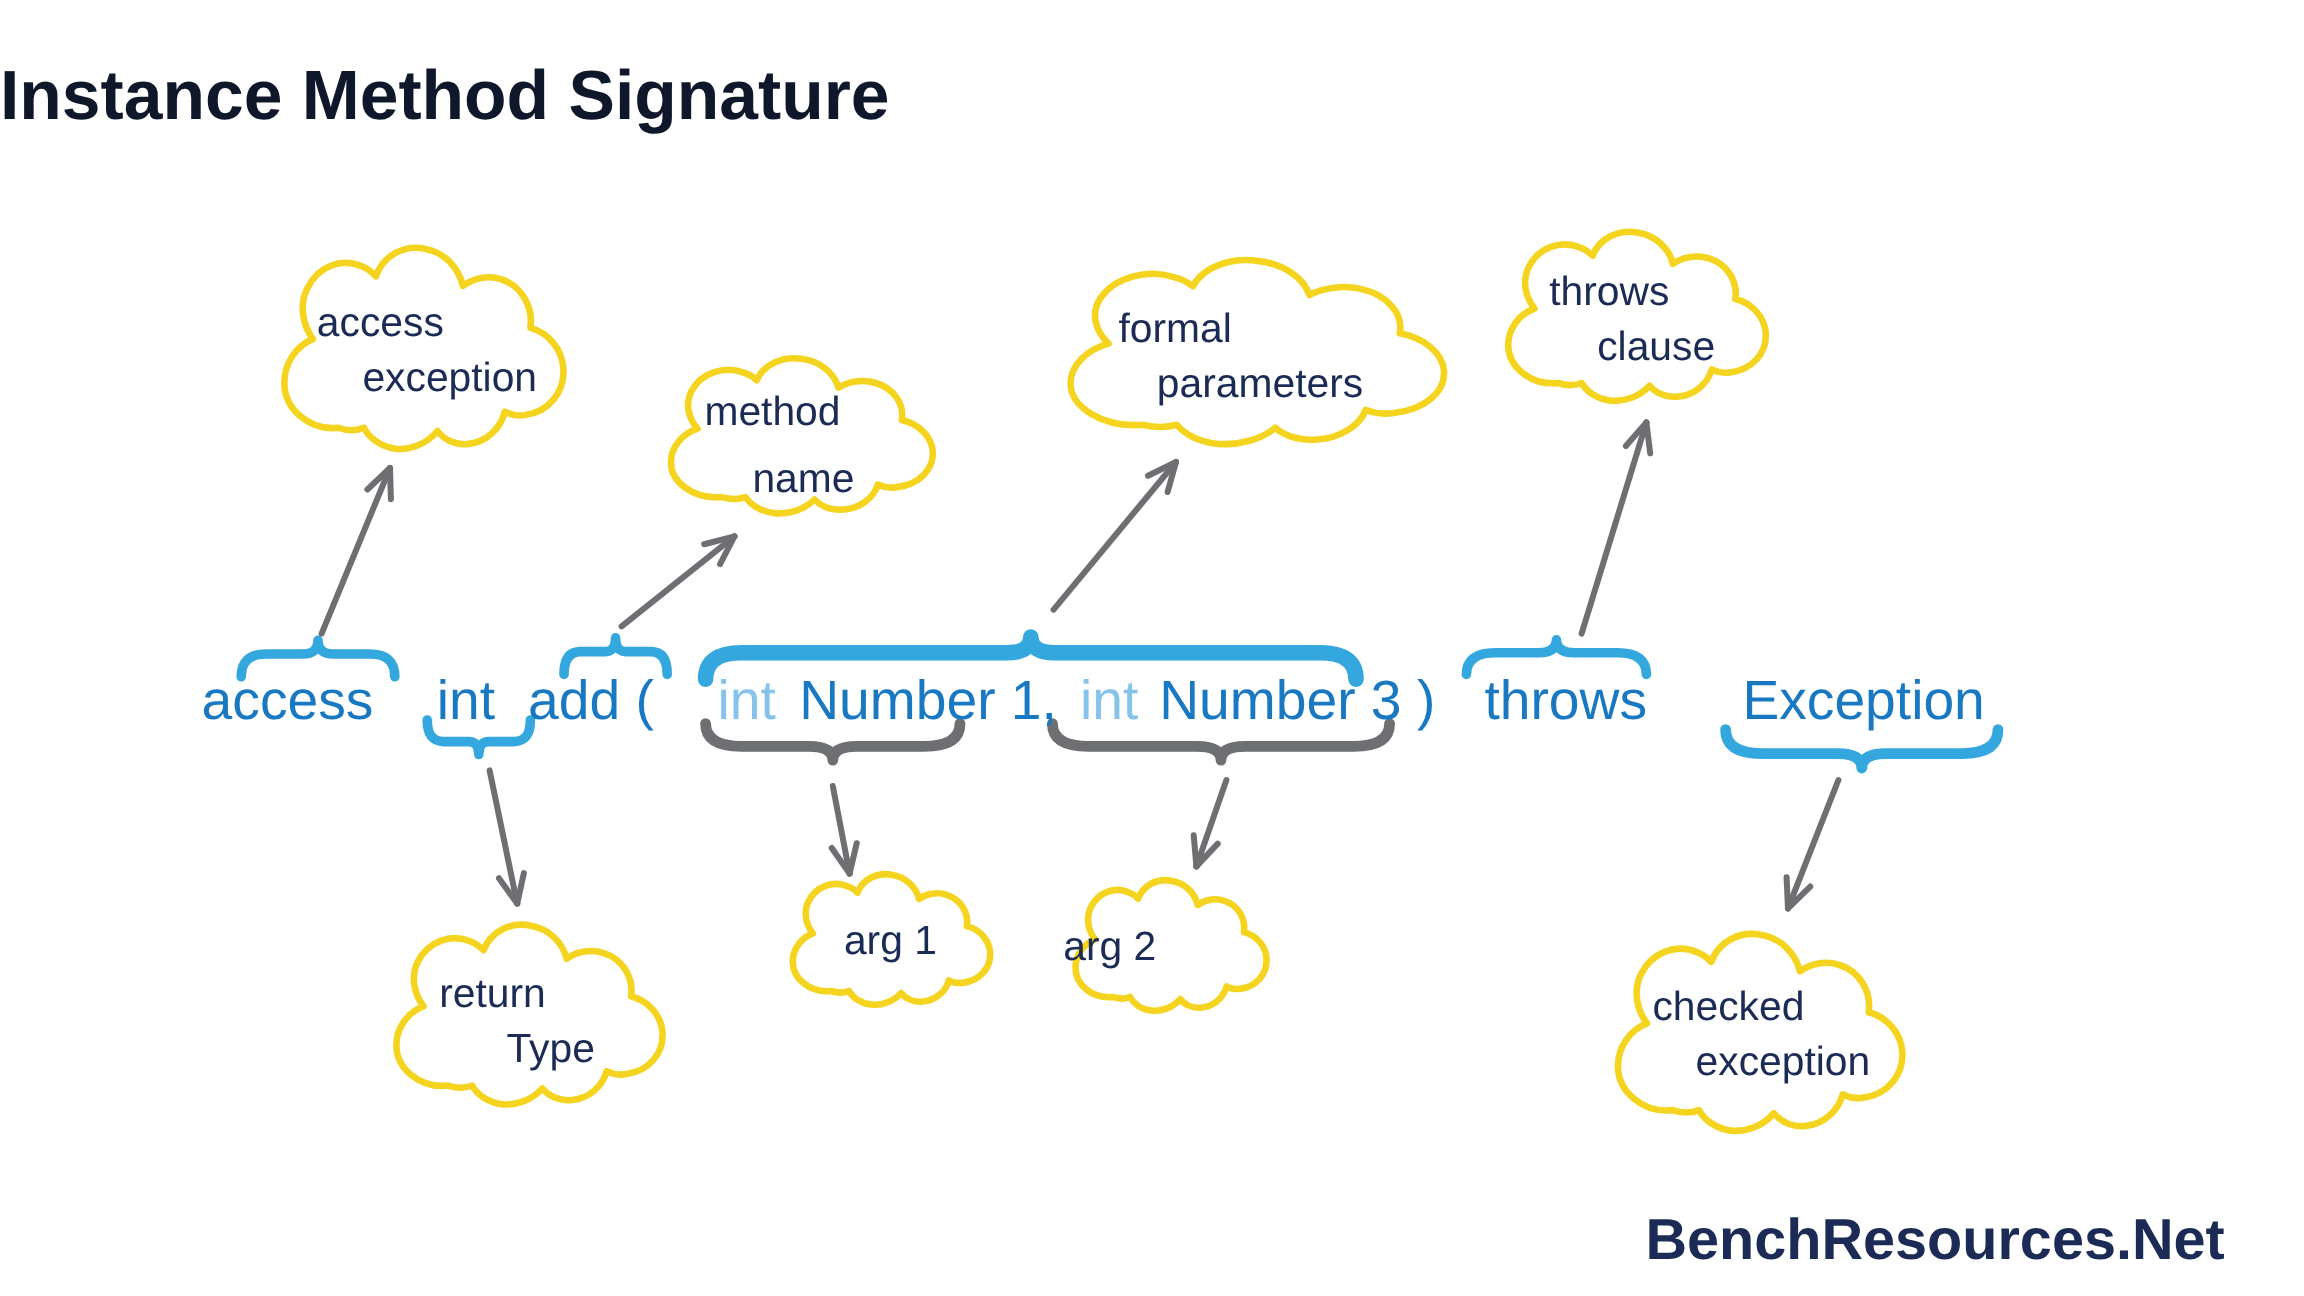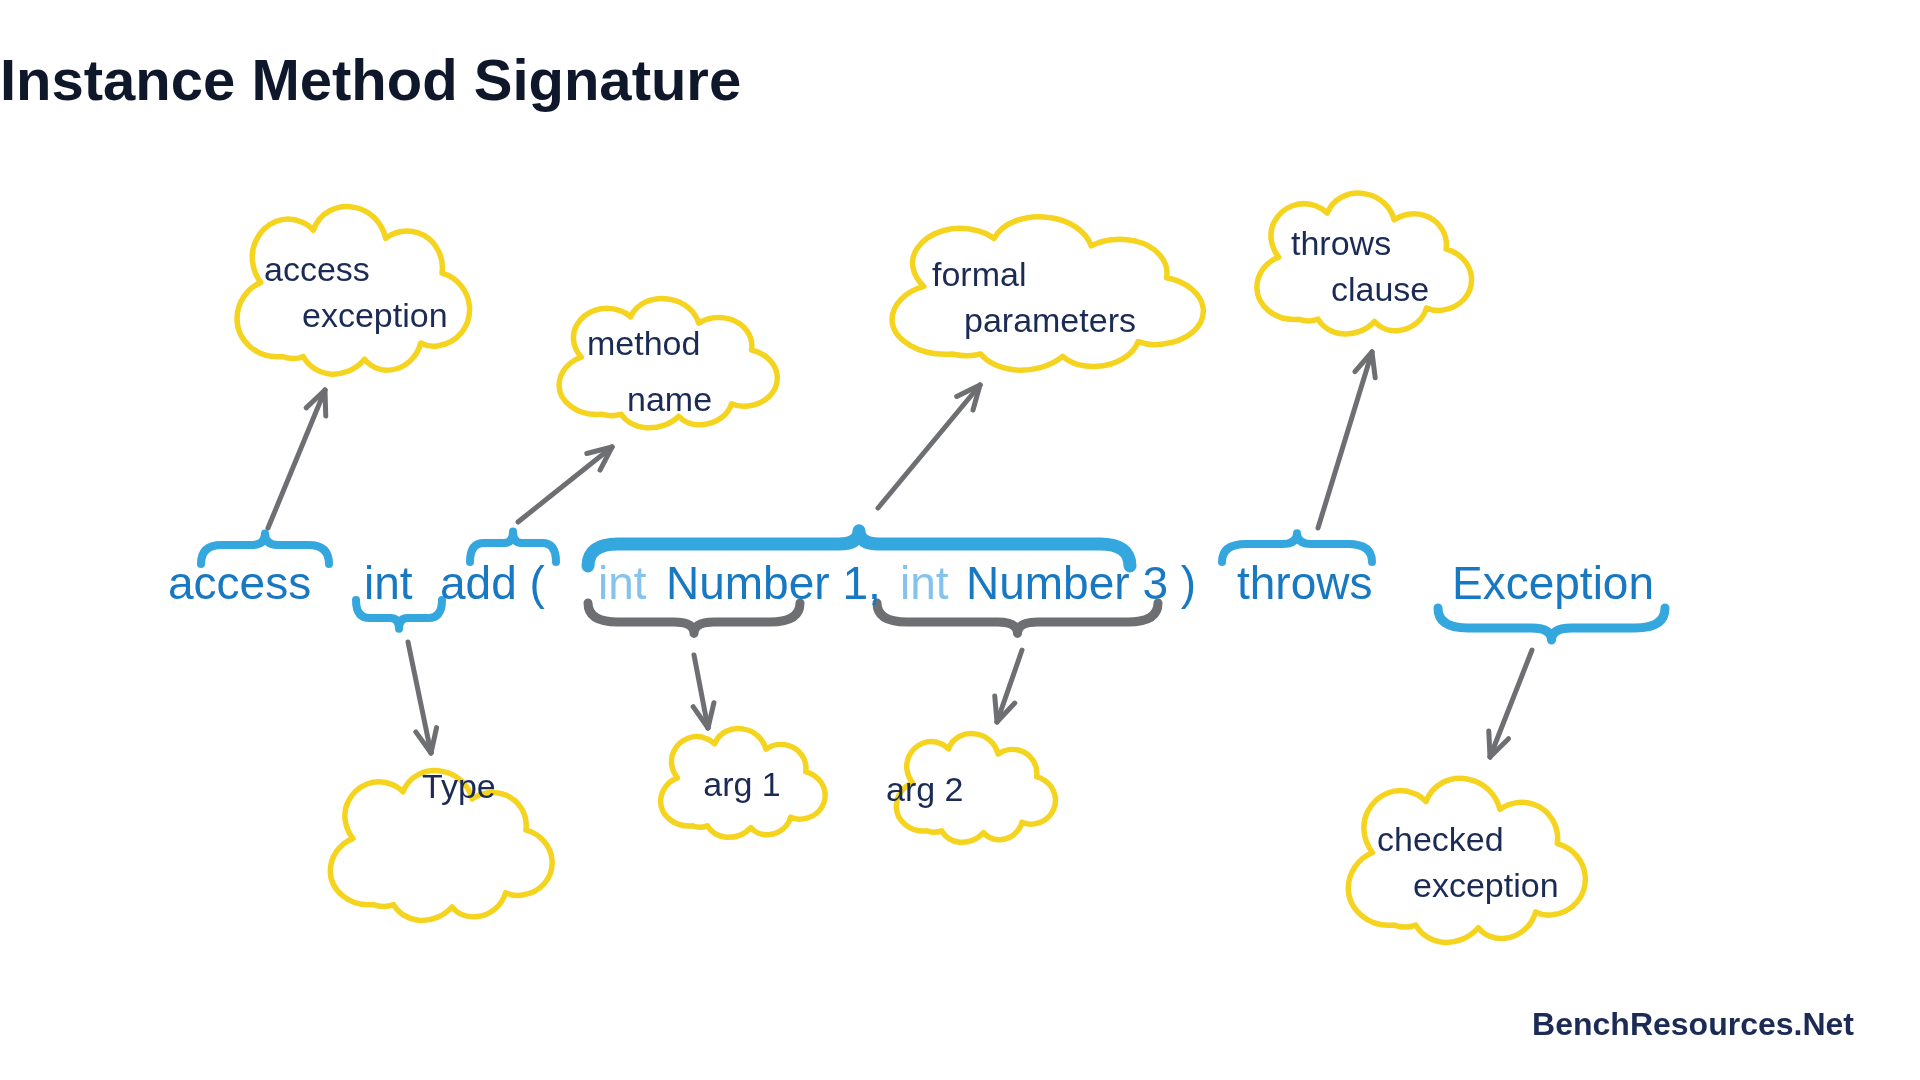--- a/index.html
+++ b/index.html
@@ -13,21 +13,21 @@
     letter-spacing:0px;
   }
   #overlay{position:absolute;left:0;top:0;width:1920px;height:1080px;overflow:visible;}
   .cloud{position:absolute;}
   .cloud svg{position:absolute;left:0;top:0;width:100%;height:100%;overflow:visible;}
   .cloud-text{position:absolute;left:0;top:0;width:100%;height:100%;color:#1b2b55;font-size:34px;line-height:46px;}
   .cloud-text div{white-space:nowrap;}
   .tok{position:absolute;top:556px;font-size:46px;color:#1878c2;white-space:pre;}
   .tok.light{color:#85c3ec;}
   #watermark{
-    position:absolute;right:66px;top:1006px;font-size:32px;font-weight:600;color:#1b2b55;
+    position:absolute;right:66px;top:1006px;font-size:48px;font-weight:600;color:#1b2b55;
   }
 </style>
 </head>
 <body>
 
 <div id="stage">
 
   <h1 id="page-title">Instance Method Signature</h1>
 
   <svg id="overlay" width="1920" height="1080" viewBox="0 0 1920 1080">
@@ -103,20 +103,21 @@
       <div style="margin:34px 0 0 48px">throws</div>
       <div style="margin:0 0 0 88px">clause</div>
     </div>
   </div>
 
   <div class="cloud" style="left:316px;top:763px;width:248px;height:168px;">
     <svg viewBox="-4 -6 208 140" preserveAspectRatio="none">
         <path class="cloudpath" d="M44,112 C24,114 8,100 8,84 C8,72 16,61 27,57 C20,48 18,36 23,26 C30,12 46,6 60,12 C63,13 66,15 69,18 C74,5 88,-2 102,1 C114,3 124,12 127,24 C134,19 144,17 153,20 C166,24 174,37 172,50 C184,53 193,63 194,75 C195,90 184,102 169,104 C164,105 159,104 155,102 C152,113 142,121 131,122 C123,123 115,120 110,114 C103,122 92,126 82,125 C73,124 65,119 61,112 C56,114 50,114 44,112 Z" fill="#ffffff" stroke="#f5d420" stroke-width="5.5" stroke-linejoin="round" vector-effect="non-scaling-stroke"></path>
       </svg>
     <div class="cloud-text">
+      <div style="margin:42px 0 0 50px">return</div>
       <div style="margin:0 0 0 106px">Type</div>
     </div>
   </div>
 
   <div class="cloud" style="left:650px;top:723px;width:184px;height:122px;">
     <svg viewBox="-4 -6 208 140" preserveAspectRatio="none">
         <path class="cloudpath" d="M44,112 C24,114 8,100 8,84 C8,72 16,61 27,57 C20,48 18,36 23,26 C30,12 46,6 60,12 C63,13 66,15 69,18 C74,5 88,-2 102,1 C114,3 124,12 127,24 C134,19 144,17 153,20 C166,24 174,37 172,50 C184,53 193,63 194,75 C195,90 184,102 169,104 C164,105 159,104 155,102 C152,113 142,121 131,122 C123,123 115,120 110,114 C103,122 92,126 82,125 C73,124 65,119 61,112 C56,114 50,114 44,112 Z" fill="#ffffff" stroke="#f5d420" stroke-width="5.5" stroke-linejoin="round" vector-effect="non-scaling-stroke"></path>
       </svg>
     <div class="cloud-text" style="text-align:center;">
       <div style="margin-top:38px">arg 1</div>

